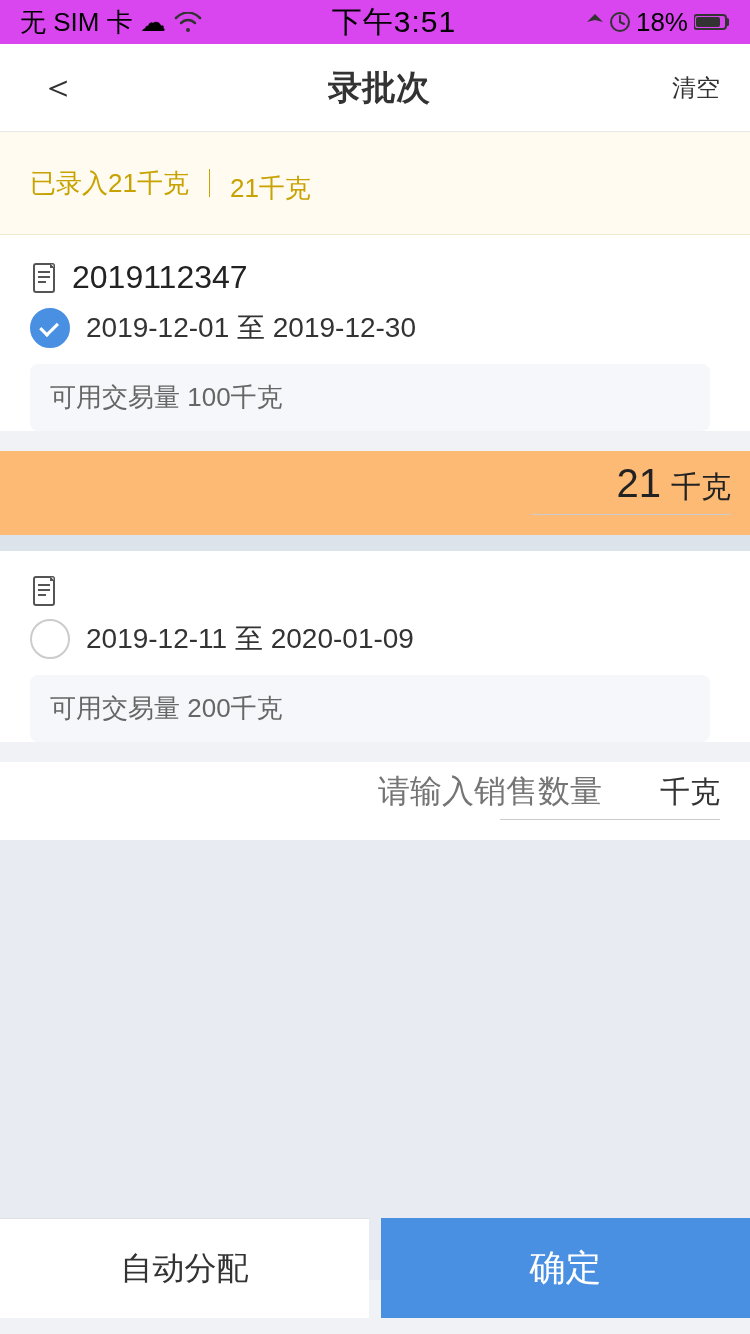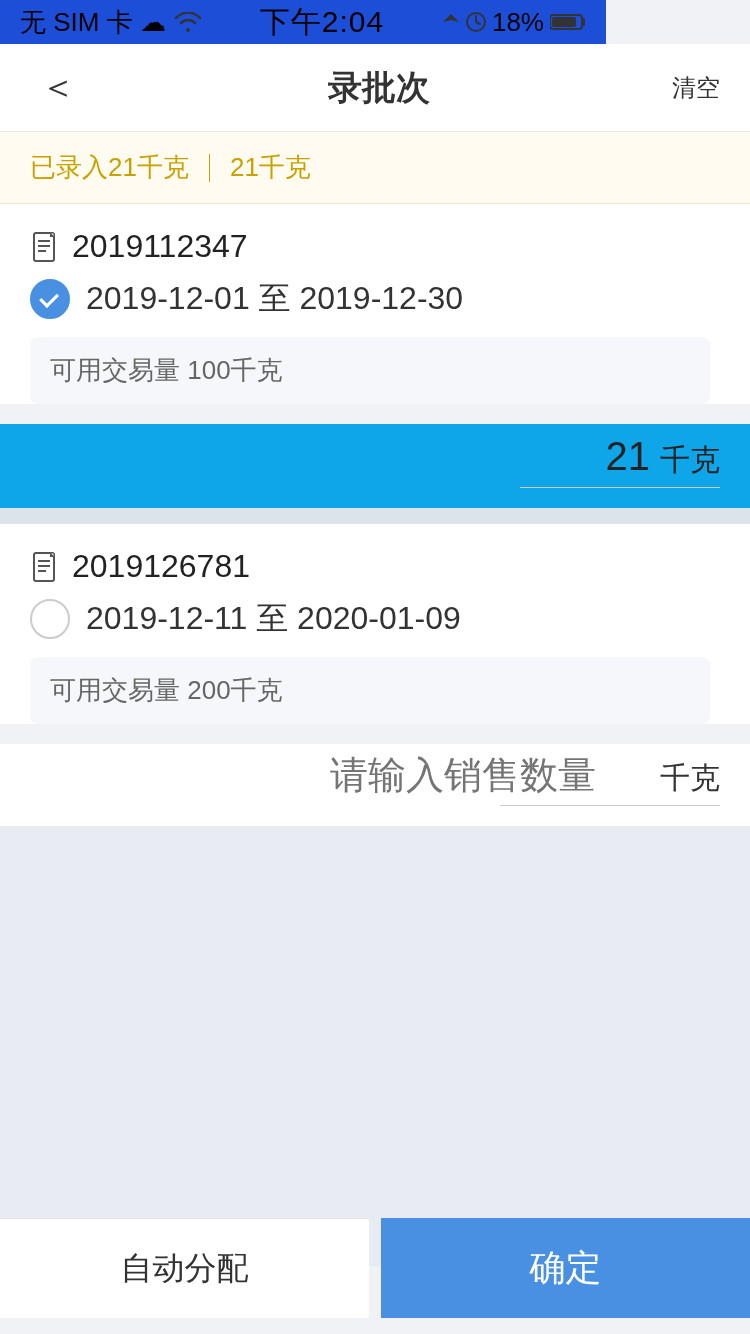--- a/index.html
+++ b/index.html
@@ -7,23 +7,23 @@
     body {
       width: 750px;
       min-height: 1334px;
       font-family: -apple-system, "PingFang SC", "Helvetica Neue", sans-serif;
       background: #f0f2f5;
       overflow-x: hidden;
     }
 
     
     .status-bar {
-      width: 606px;
+      width: 750px;
       height: 44px;
-      background: #1d4ed8;
+      background: #d946ef;
       display: flex;
       align-items: center;
       justify-content: space-between;
       padding: 0 20px;
       font-size: 26px;
     }
     .status-left {
       display: flex;
       align-items: center;
       gap: 8px;
@@ -66,38 +66,39 @@
     .nav-clear {
       font-size: 24px;
       color: #333;
       cursor: pointer;
     }
 
     
     .info-banner {
       width: 750px;
       background: #fffbf0;
-      padding: 18px 30px;
+      padding: 28px 30px;
       display: flex;
       align-items: center;
       gap: 20px;
       border-bottom: 1px solid #f0e8cc;
     }
     .info-label {
       font-size: 26px;
       color: #c8a200;
     }
     .info-divider {
       width: 1px;
       height: 28px;
       background: #c8a200;
     }
     .info-value {
       font-size: 26px;
       color: #c8a200;
+      margin-top: 11px;
     }
 
     
     .batch-card {
       width: 750px;
       background: #fff;
       margin-bottom: 0;
       padding: 24px 40px 0 30px;
     }
     .batch-header {
@@ -135,21 +136,21 @@
     .radio-circle.checked::after {
       content: '';
       display: block;
       width: 14px;
       height: 8px;
       border-left: 3px solid #fff;
       border-bottom: 3px solid #fff;
       transform: rotate(-45deg) translateY(-2px);
     }
     .batch-date {
-      font-size: 32px;
+      font-size: 28px;
       color: #333;
     }
     .batch-qty-box {
       background: #f5f7fa;
       border-radius: 8px;
       padding: 16px 20px;
       margin-bottom: 20px;
     }
     .batch-qty-text {
       font-size: 26px;
@@ -237,21 +238,21 @@
 <div class="status-bar">
   <div class="status-left">
     <span>无 SIM 卡 ☁</span>
 
     <svg width="28" height="20" viewBox="0 0 28 20">
       <path d="M14 16a2 2 0 1 1 0 4 2 2 0 0 1 0-4z" fill="#333"></path>
       <path d="M7 11c1.8-1.8 4.3-3 7-3s5.2 1.2 7 3" stroke="#333" stroke-width="2.5" fill="none" stroke-linecap="round"></path>
       <path d="M2 6c3.3-3.3 7.8-5.4 12-5.4s8.7 2.1 12 5.4" stroke="#333" stroke-width="2.5" fill="none" stroke-linecap="round"></path>
     </svg>
   </div>
-  <div class="status-center">下午2:04</div>
+  <div class="status-center">下午3:51</div>
   <div class="status-right">
 
     <svg width="18" height="18" viewBox="0 0 18 18">
       <path d="M9 1 L17 9 L9 7 L1 9 Z" fill="#333"></path>
     </svg>
 
     <svg width="20" height="20" viewBox="0 0 20 20">
       <circle cx="10" cy="10" r="9" stroke="#333" stroke-width="2" fill="none"></circle>
       <line x1="10" y1="4" x2="10" y2="10" stroke="#333" stroke-width="2" stroke-linecap="round"></line>
       <line x1="10" y1="10" x2="14" y2="12" stroke="#333" stroke-width="2" stroke-linecap="round"></line>
@@ -294,21 +295,21 @@
   <div class="batch-date-row">
     <div class="radio-circle checked"></div>
     <span class="batch-date">2019-12-01 至 2019-12-30</span>
   </div>
   <div class="batch-qty-box">
     <span class="batch-qty-text">可用交易量 100千克</span>
   </div>
 </div>
 
 <div class="batch-amount-wrapper">
-  <div style="display:flex; align-items:center; justify-content:flex-end; padding: 10px 30px 20px 30px; gap:10px; background:#0ea5e9;">
+  <div style="display:flex; align-items:center; justify-content:flex-end; padding: 10px 19px 20px 30px; gap:10px; background:#fdba74;">
     <div style="display:flex; flex-direction:column; align-items:flex-end;">
       <div style="display:flex; align-items:baseline; gap:10px;">
         <span class="amount-value">21</span>
         <span class="amount-unit">千克</span>
       </div>
       <div style="width:200px; height:1px; background:#ccc; margin-top:6px;"></div>
     </div>
   </div>
 </div>
 
@@ -317,35 +318,34 @@
 <div class="batch-card" style="margin-top:0;">
   <div class="batch-header">
     <svg width="32" height="32" viewBox="0 0 32 32">
       <rect x="4" y="2" width="20" height="28" rx="2" stroke="#555" stroke-width="2" fill="none"></rect>
       <line x1="8" y1="10" x2="20" y2="10" stroke="#555" stroke-width="2"></line>
       <line x1="8" y1="15" x2="20" y2="15" stroke="#555" stroke-width="2"></line>
       <line x1="8" y1="20" x2="16" y2="20" stroke="#555" stroke-width="2"></line>
       <polygon points="20,2 24,6 20,6" fill="#555"></polygon>
       <polygon points="20,2 24,2 24,6" fill="#ddd" stroke="#555" stroke-width="1"></polygon>
     </svg>
-    <span class="batch-id">2019126781</span>
   </div>
   <div class="batch-date-row">
     <div class="radio-circle"></div>
     <span class="batch-date">2019-12-11 至 2020-01-09</span>
   </div>
   <div class="batch-qty-box">
     <span class="batch-qty-text">可用交易量 200千克</span>
   </div>
 </div>
 
 <div style="background:#fff; display:flex; align-items:center; justify-content:flex-end; padding: 10px 30px 20px 30px; gap:10px;">
   <div style="display:flex; flex-direction:column; align-items:flex-end;">
     <div style="display:flex; align-items:baseline; gap:10px;">
-      <input type="text" class="input-field" style="font-size: 38px; color: rgb(187, 187, 187); border: none; outline: none; text-align: left; background: transparent; width: 320px;" placeholder="请输入销售数量">
+      <input type="text" class="input-field" style="font-size: 32px; color: rgb(187, 187, 187); border: none; outline: none; text-align: center; background: transparent; width: 320px;" placeholder="请输入销售数量">
       <span class="input-unit">千克</span>
     </div>
     <div style="width:220px; height:1px; background:#ccc; margin-top:6px;"></div>
   </div>
 </div>
 
 <div class="empty-area" style="min-height:440px;"></div>
 
 <div style="height:100px;"></div>
 

